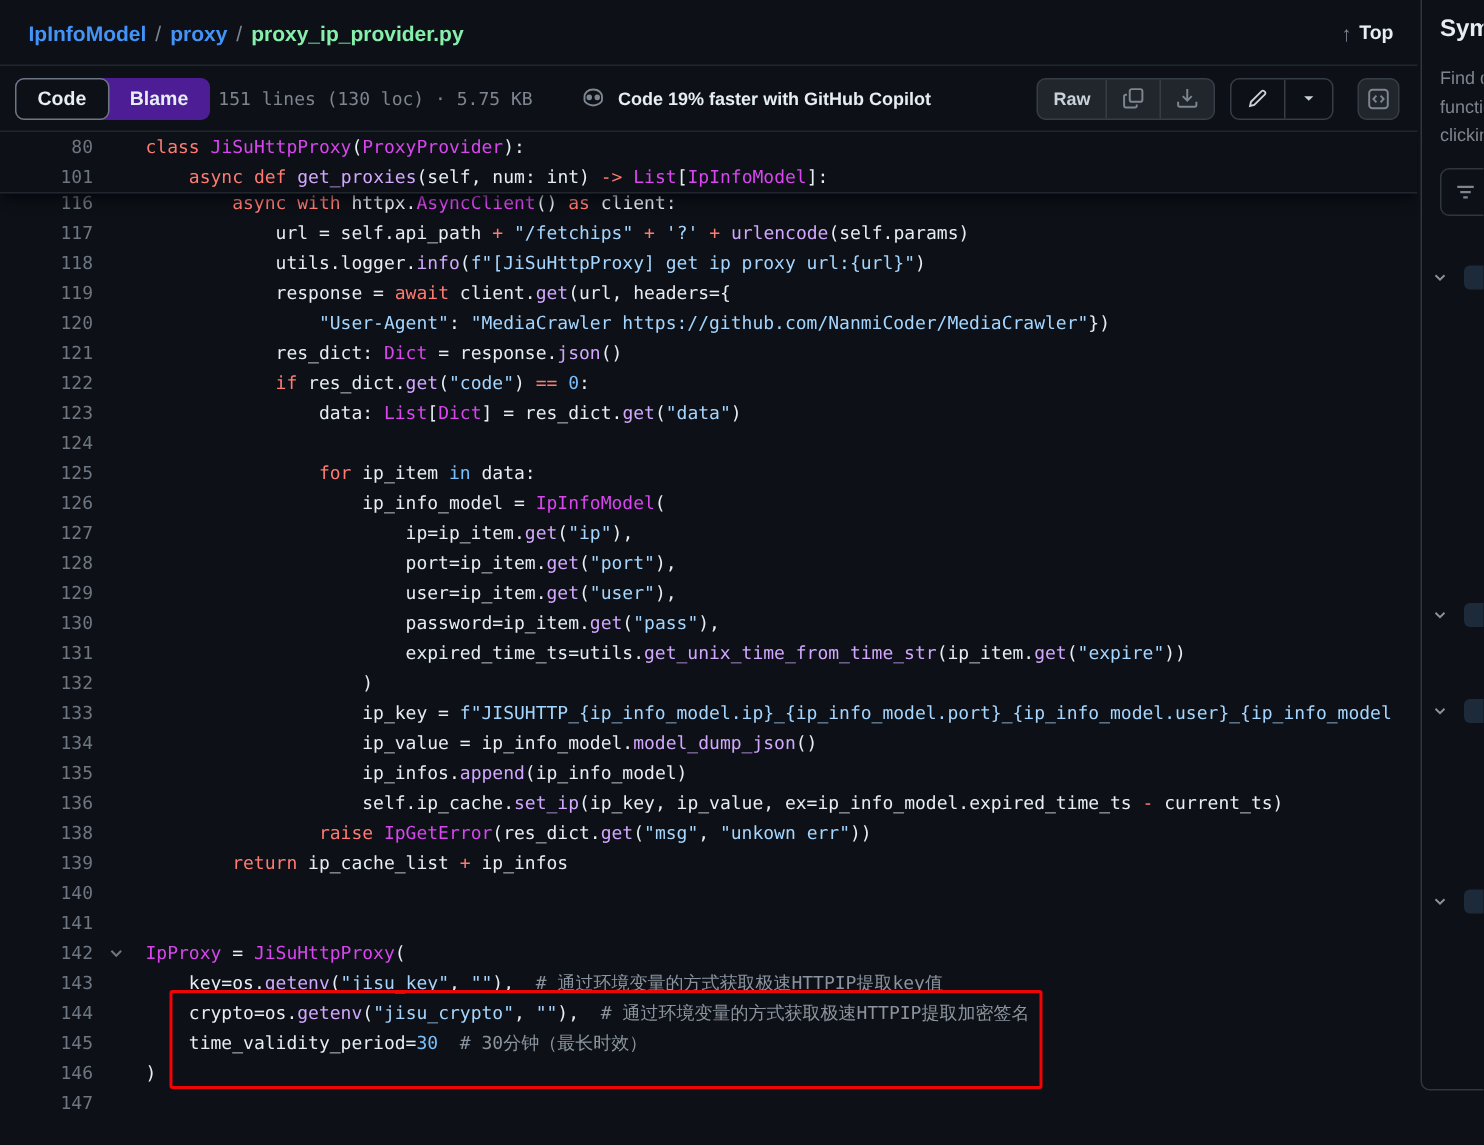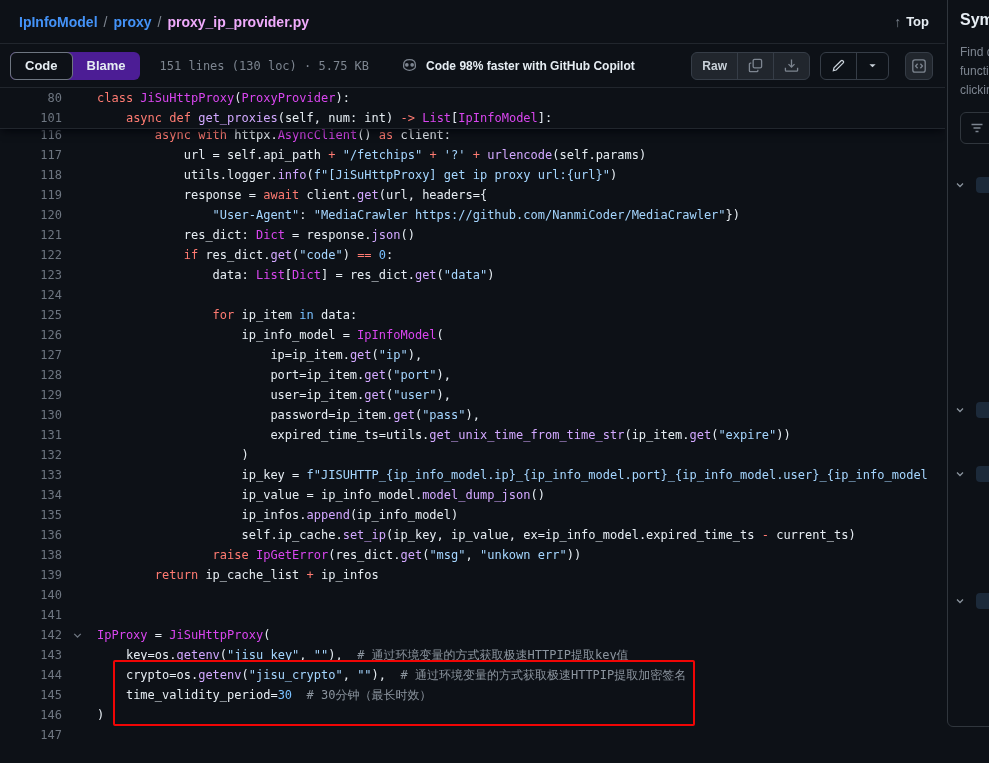--- a/index.html
+++ b/index.html
@@ -10,30 +10,30 @@
     font-family:"Liberation Sans", sans-serif;
     position:relative;
   }
   .main { position:absolute; left:0; top:0; width:945px; height:763px; }
 
   
   .crumb-row { height:44px; border-bottom:1px solid #21262d; display:flex; align-items:center; padding:0 16px 0 19px; }
   .crumb { font-size:14px; display:flex; align-items:center; gap:6px; white-space:nowrap; }
   .crumb a { color:#4493f8; text-decoration:none; font-weight:600; cursor:pointer; }
   .crumb .sep { color:#7d8590; font-weight:400; }
-  .crumb .file { color:#f0abfc; font-weight:700; }
+  .crumb .file { color:#86efac; font-weight:700; }
   .top-link { margin-left:auto; display:flex; align-items:center; gap:5px; cursor:pointer; font-size:13px; font-weight:600; color:#e6edf3; }
   .top-link .arrow { color:#7d8590; font-size:14px; font-weight:400; }
 
   
   .toolbar { height:44px; border-bottom:1px solid #21262d; display:flex; align-items:center; padding:0 12px 0 10px; }
   .seg { display:flex; background:#4c1d95; border-radius:6px; height:28px; align-items:stretch; }
   .seg .tab { display:flex; align-items:center; padding:0 14px; font-size:13px; font-weight:600; color:#e6edf3; border-radius:6px; cursor:pointer; }
   .seg .tab.active { background:#0d1117; border:1px solid #6e7681; }
-  .meta { margin-left:20px; font-family:"DejaVu Sans Mono", monospace; font-size:12px; color:#7d8590; white-space:nowrap; }
+  .meta { margin-left:6px; font-family:"DejaVu Sans Mono", monospace; font-size:12px; color:#7d8590; white-space:nowrap; }
   .copilot { margin-left:32px; display:flex; align-items:center; gap:8px; font-size:12px; font-weight:700; color:#e6edf3; white-space:nowrap; }
   .tb-right { margin-left:auto; display:flex; align-items:center; gap:10px;padding-left:24px; }
   .btn-group { display:flex; height:28px; border:1px solid #363d47; border-radius:6px; background:#21262d; overflow:hidden; }
   .btn-group .gbtn { display:flex; align-items:center; justify-content:center; padding:0 10px; font-size:12px; font-weight:600; color:#c9d1d9; cursor:pointer; border-right:1px solid #363d47; }
   .btn-group .gbtn:last-child { border-right:none; }
   .icon-btn { width:28px; height:28px; border:1px solid #363d47; border-radius:6px; background:#21262d; display:flex; align-items:center; justify-content:center; cursor:pointer; margin-left:6px; }
   svg.ic { display:block; }
 
   
   .code-area { position:relative; height:675px; overflow:hidden; }
@@ -87,21 +87,21 @@
       <div class="tab active">Code</div>
       <div class="tab">Blame</div>
     </div>
     <div class="meta">151 lines (130 loc) · 5.75 KB</div>
     <div class="copilot">
       <svg class="ic" width="17" height="17" viewBox="0 0 16 16" fill="none" stroke="#7d8590" stroke-width="1.2">
         <path d="M2.5 7.2c0-2.6 2-4.7 5.5-4.7s5.5 2.1 5.5 4.7v2.1c0 1-2.4 3.2-5.5 3.2s-5.5-2.2-5.5-3.2z"></path>
         <rect x="3.8" y="5.6" width="3.4" height="3.6" rx="1.6" fill="#7d8590" stroke="none"></rect>
         <rect x="8.8" y="5.6" width="3.4" height="3.6" rx="1.6" fill="#7d8590" stroke="none"></rect>
       </svg>
-      <span>Code 98% faster with GitHub Copilot</span>
+      <span>Code 19% faster with GitHub Copilot</span>
     </div>
     <div class="tb-right">
       <div class="btn-group">
         <div class="gbtn">Raw</div>
         <div class="gbtn">
           <svg class="ic" width="15" height="15" viewBox="0 0 16 16" fill="none" stroke="#7d8590" stroke-width="1.4">
             <rect x="5.5" y="1.5" width="9" height="9" rx="1.5"></rect>
             <path d="M3.5 5.5h-1a1 1 0 0 0-1 1v7a1 1 0 0 0 1 1h7a1 1 0 0 0 1-1v-1"></path>
           </svg>
         </div>

